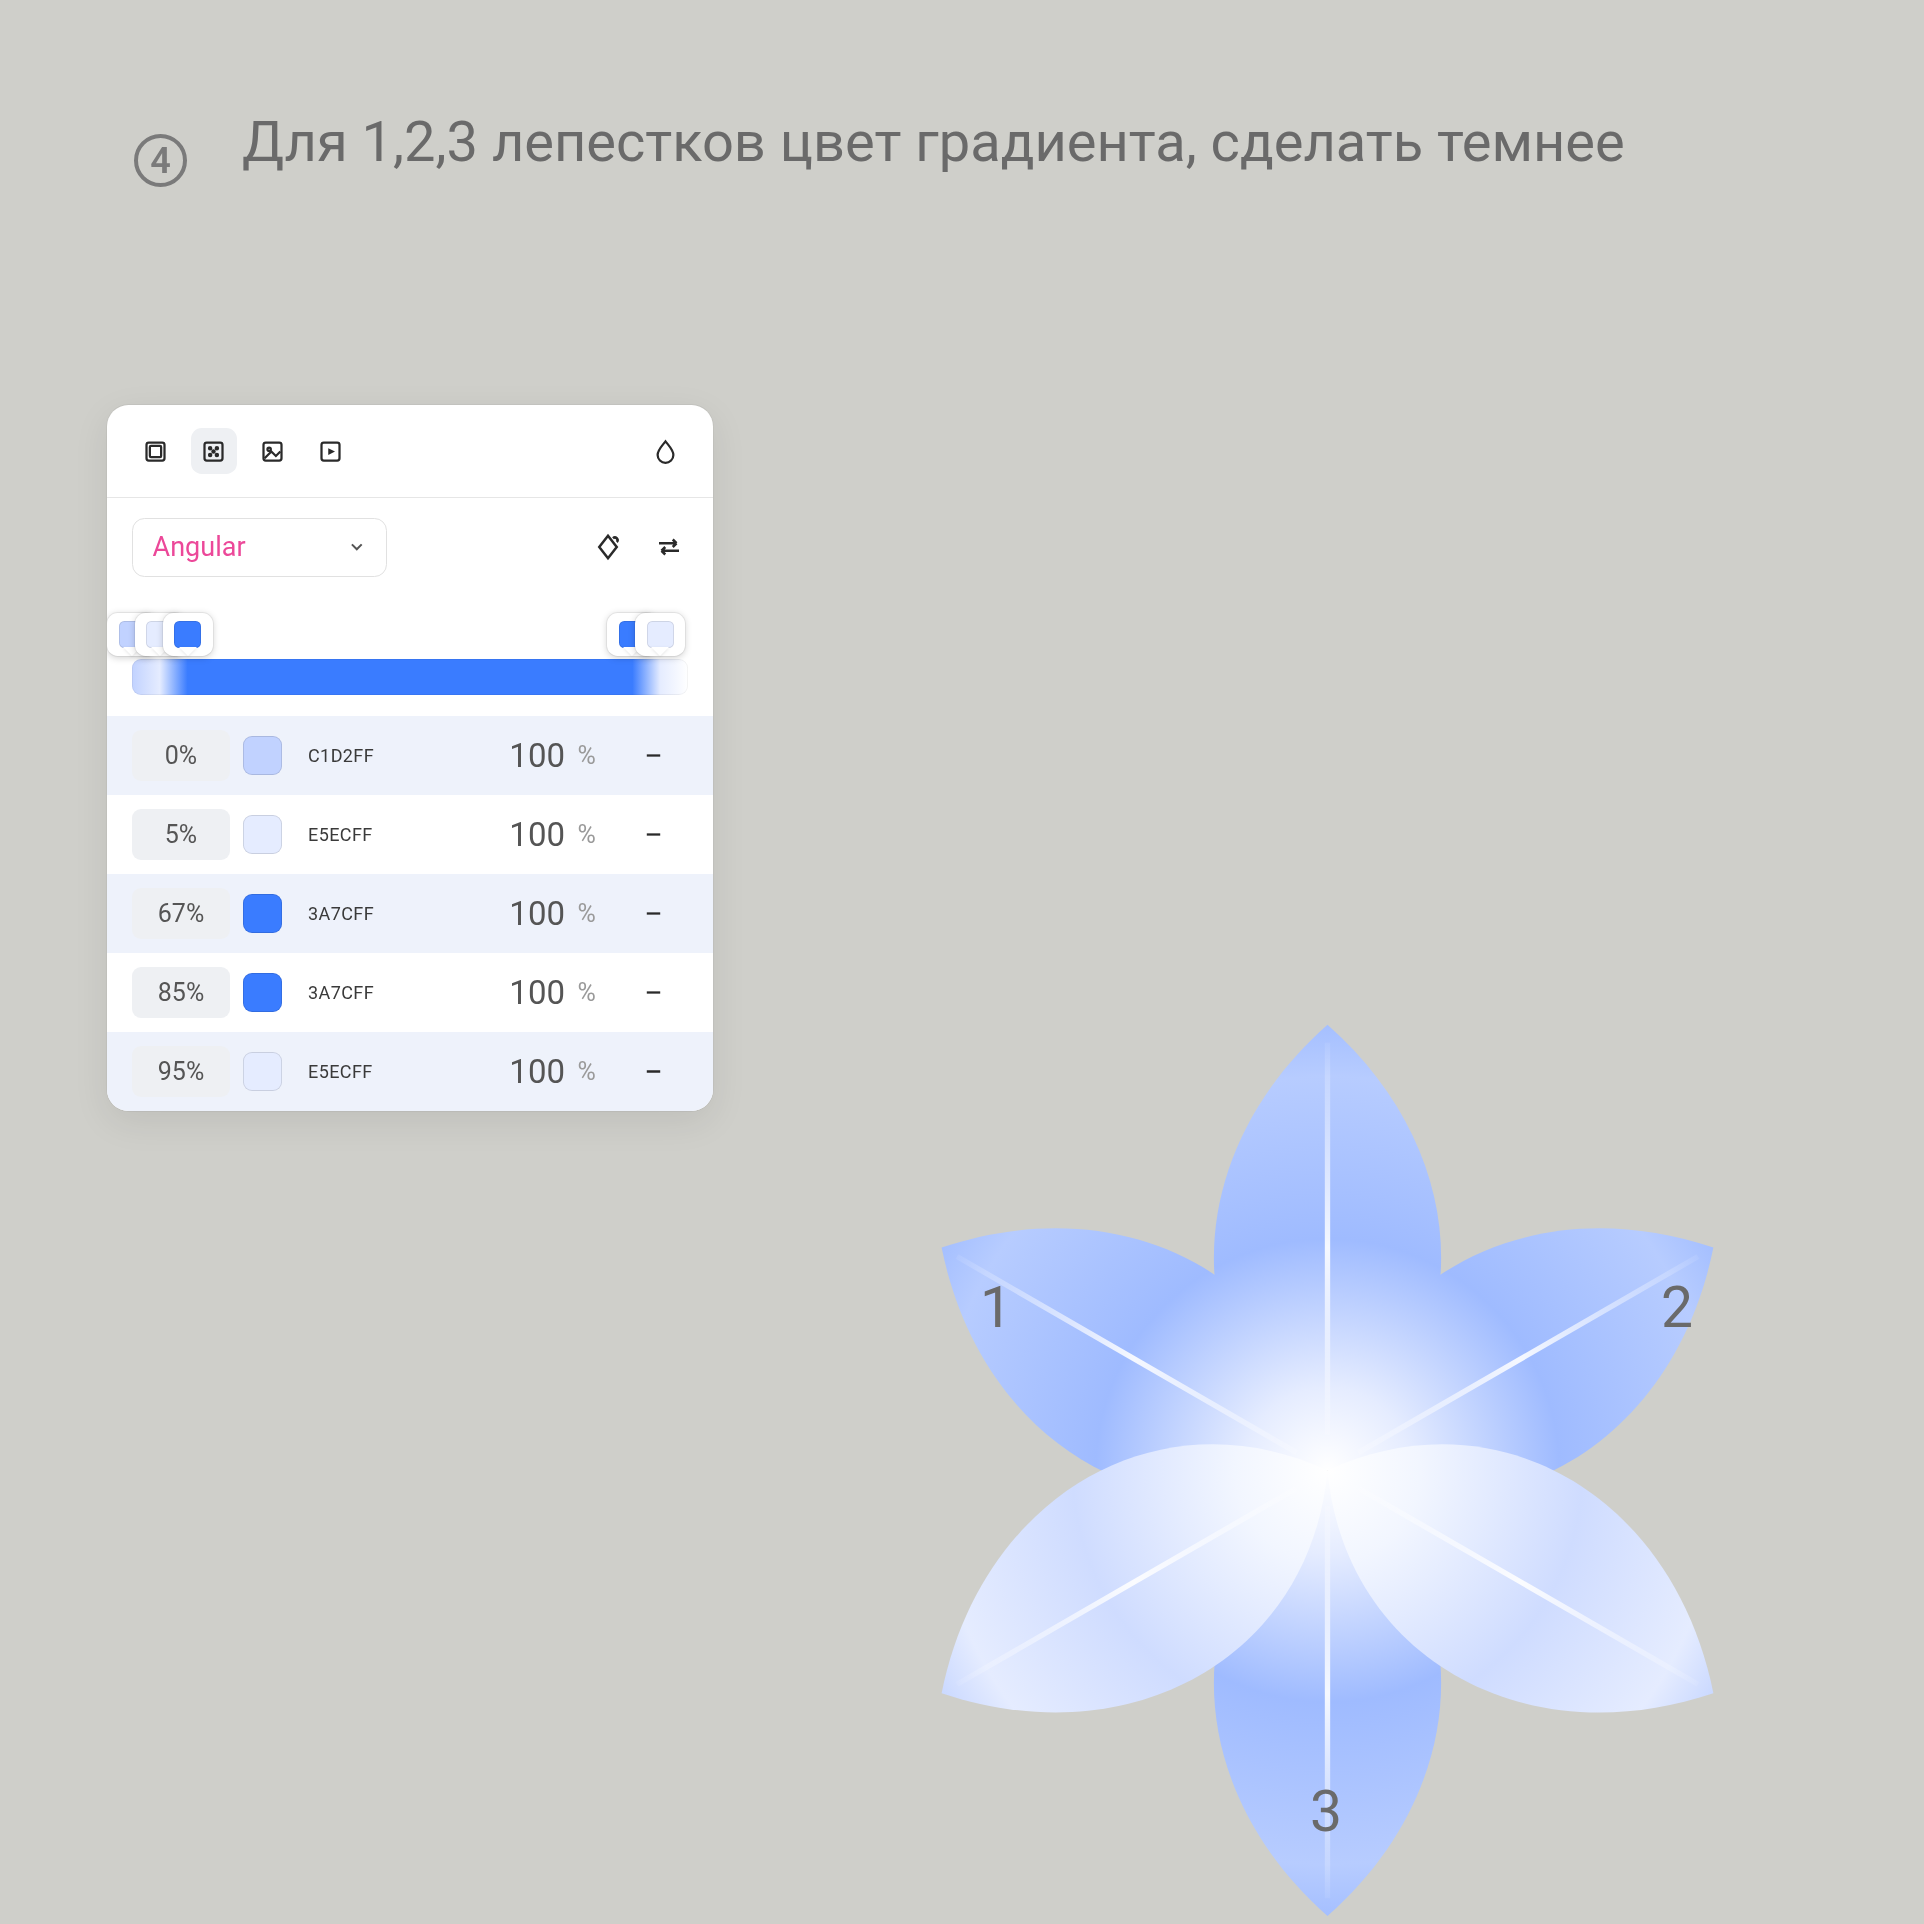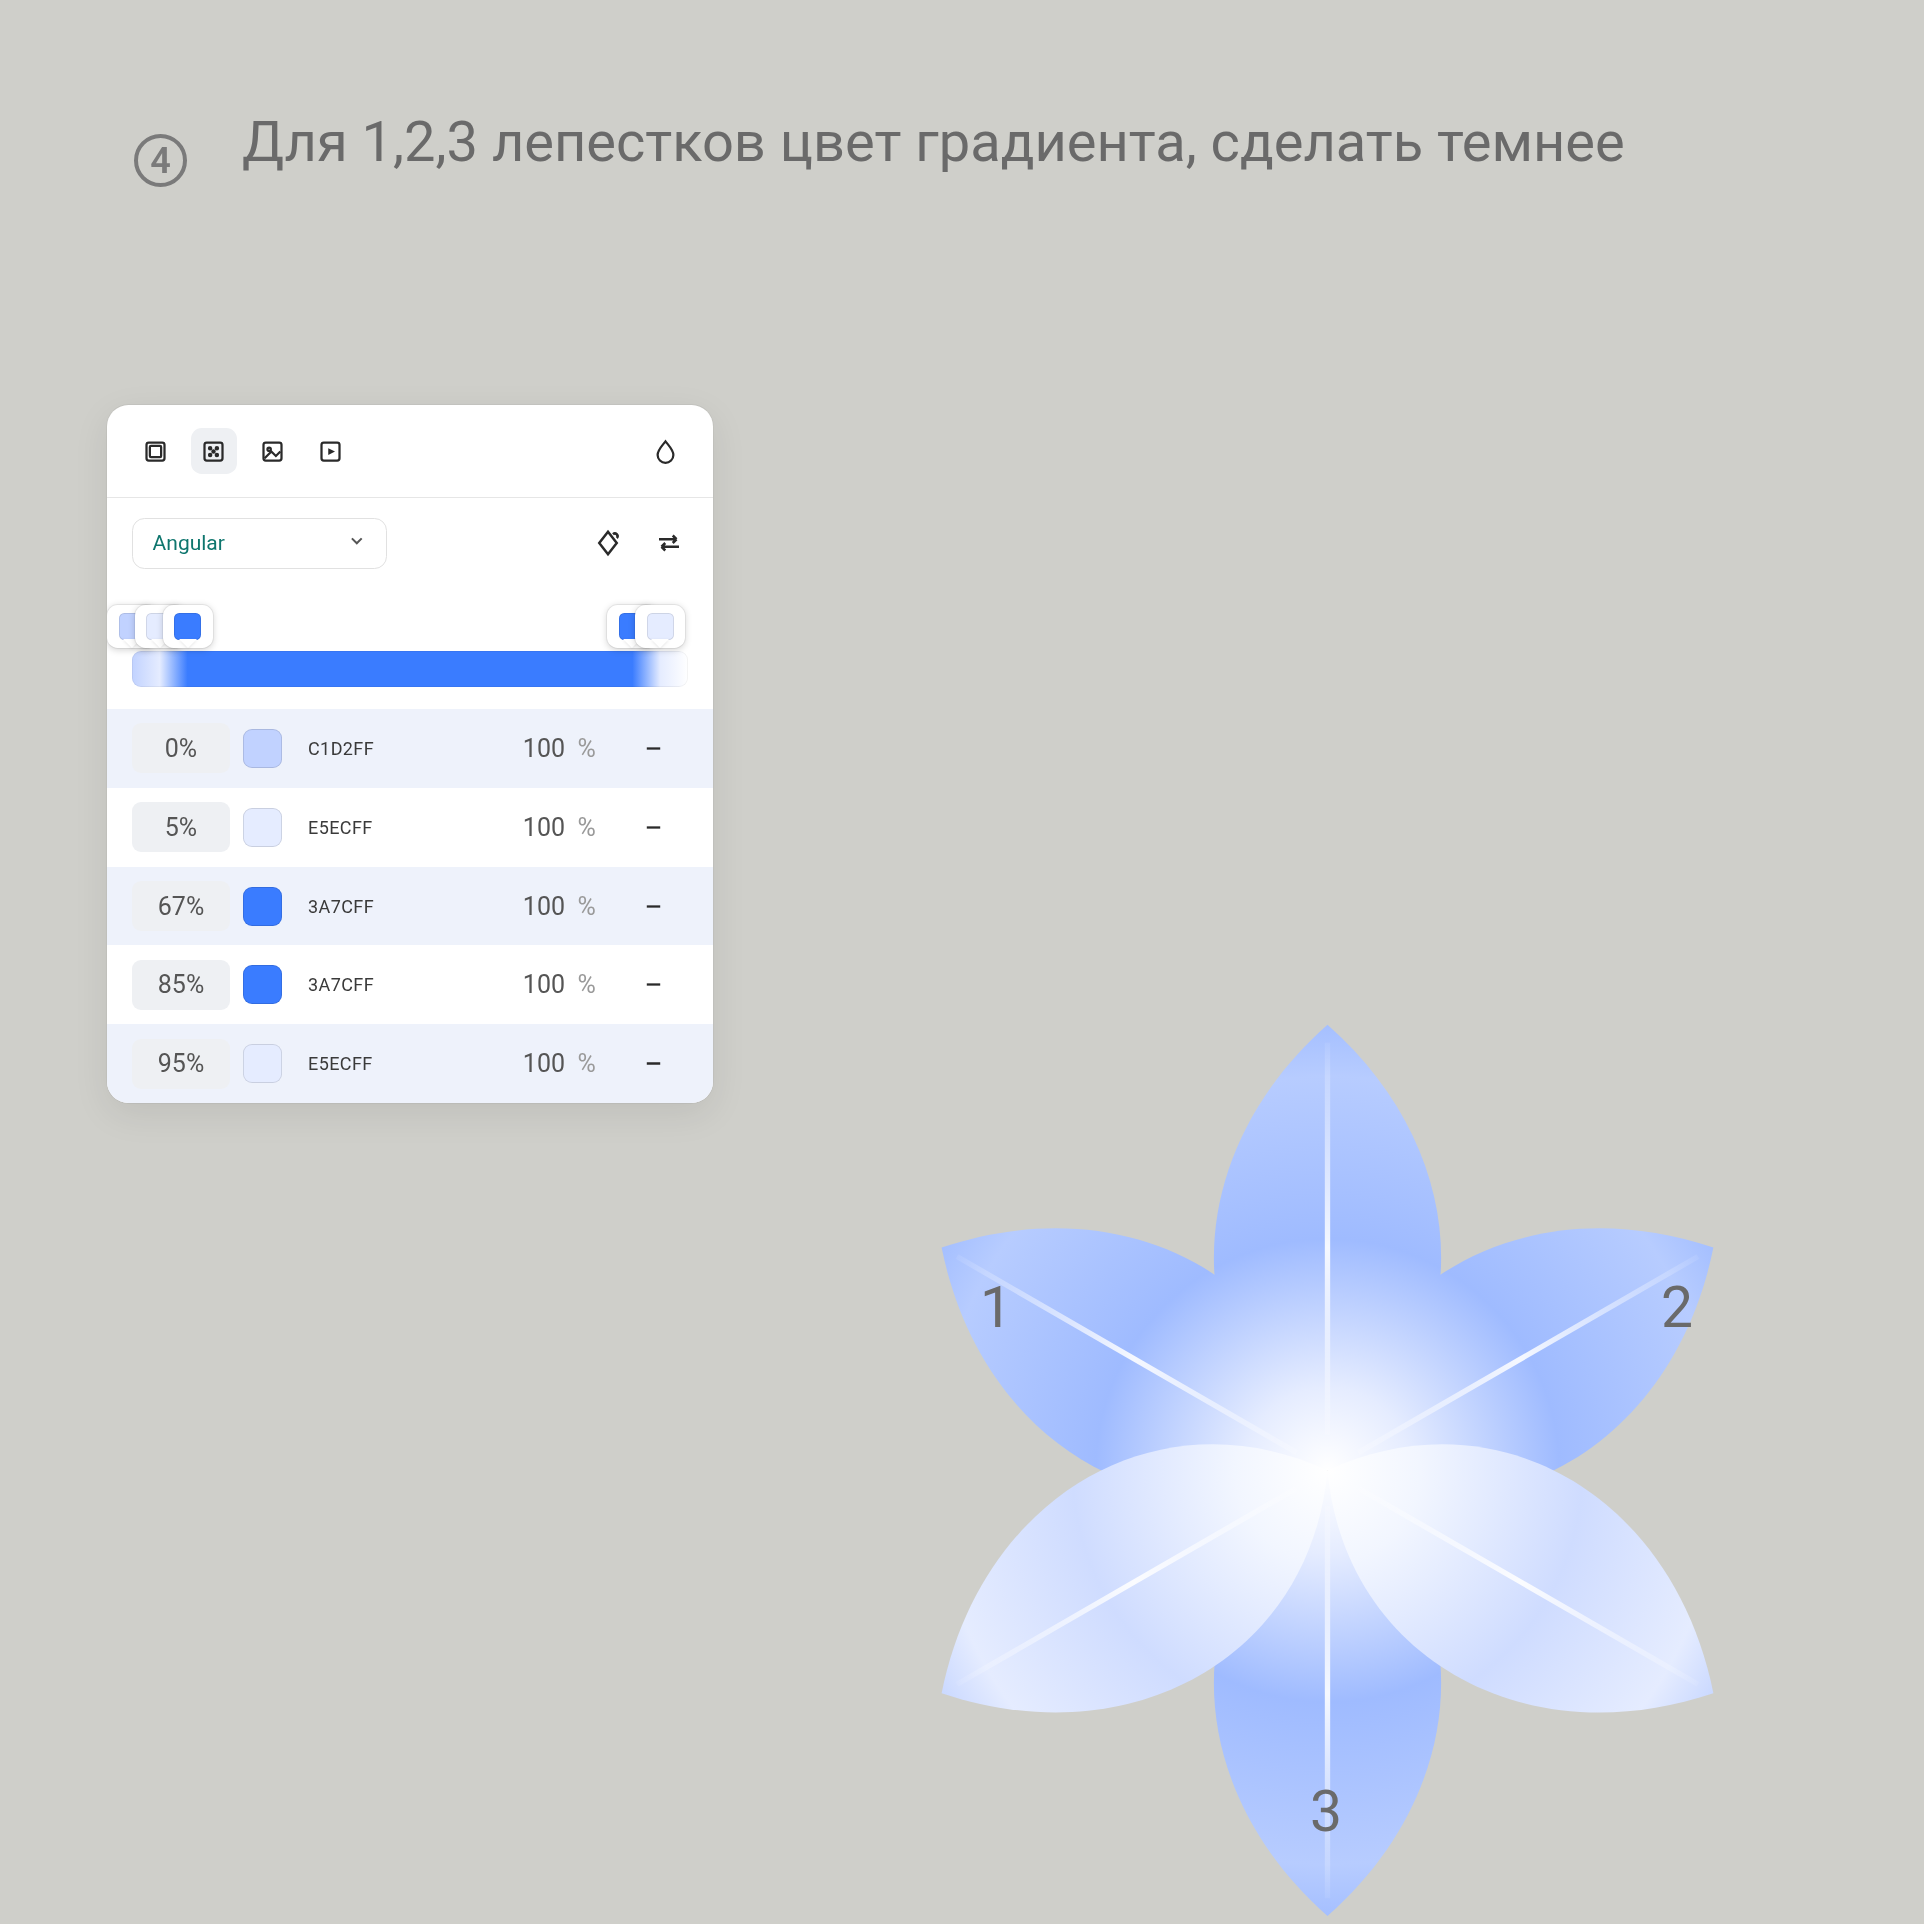--- a/index.html
+++ b/index.html
@@ -74,21 +74,21 @@
   
   .typerow{
     display:flex;align-items:center;justify-content:space-between;
     padding:19.6px 25px 9px 25px;
     gap:14.3px;
   }
   .select{
     display:flex;align-items:center;gap:16px;
     border:0.9px solid #e1e1e1;border-radius:12.5px;
     padding:12.5px 19.6px;
-    font-size:21px;color:#0f766e;
+    font-size:27px;color:#ec4899;
     cursor:pointer;
     min-width:214px;
     justify-content:space-between;
     background:#fff;
   }
   .select svg{width:19.6px;height:19.6px;stroke:#555;stroke-width:2.5;fill:none;}
   .typerow-right{display:flex;gap:21.4px;align-items:center;}
   .mini-btn{width:39px;height:39px;display:flex;align-items:center;justify-content:center;cursor:pointer;}
   .mini-btn svg{width:30px;height:30px;stroke:#2a2a2a;stroke-width:2;fill:none;}
 
@@ -137,21 +137,21 @@
   .stop-row.alt{background:#eef2fb;}
   .chip{
     background:var(--chip);border-radius:9px;
     padding:10.7px 0;text-align:center;color:#555;font-size:25px;
   }
   .swatch{
     width:39px;height:39px;border-radius:9px;
     box-shadow:inset 0 0 0 0.9px rgba(0,0,0,.12);
   }
   .hex{color:#3a3a3a;font-size:18px;letter-spacing:0.4px;}
-  .opv{color:#555;font-size:25px;text-align:right;}
+  .opv{color:#555;font-size:33px;text-align:right;}
   .pct{color:#9a9a9a;font-size:25px;}
   .rm{width:36px;height:36px;display:flex;align-items:center;justify-content:center;cursor:pointer;}
   .rm svg{width:23px;height:23px;stroke:#2a2a2a;stroke-width:2.4;}
 
   
   .flower{
     position:absolute;
     left:873px; top:1007px;
     width:909px;height:909px;
   }

